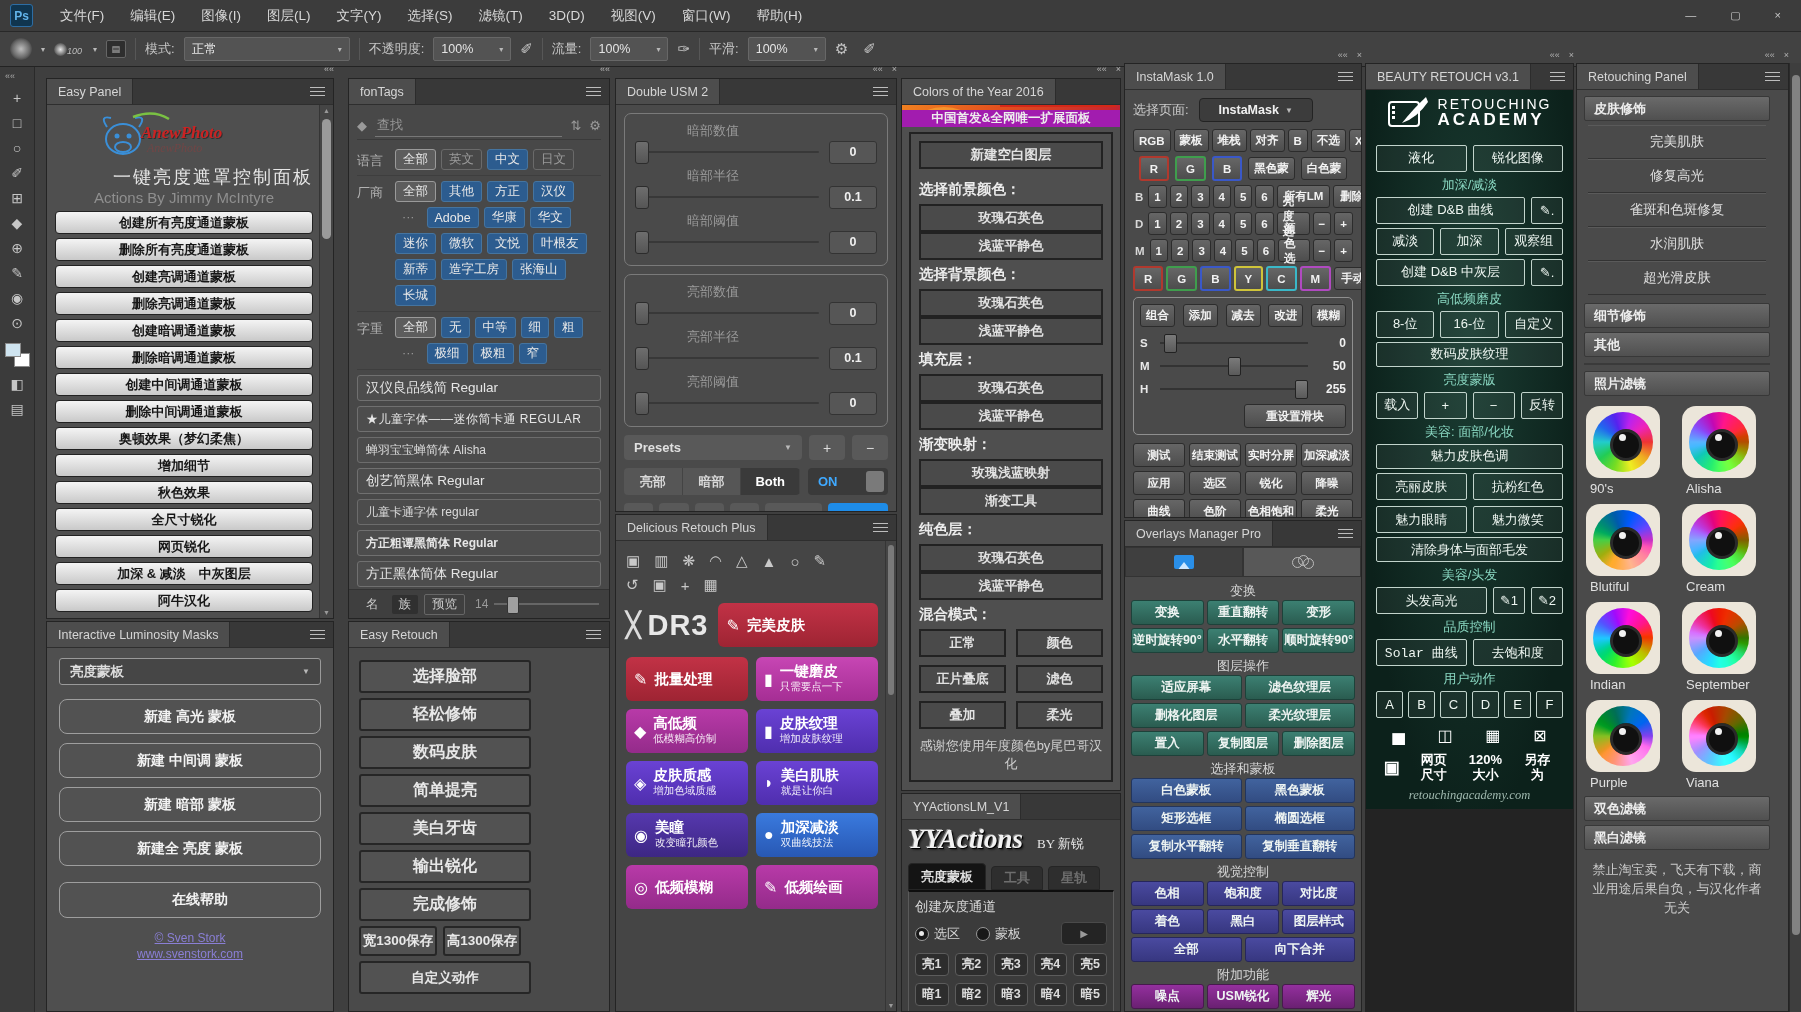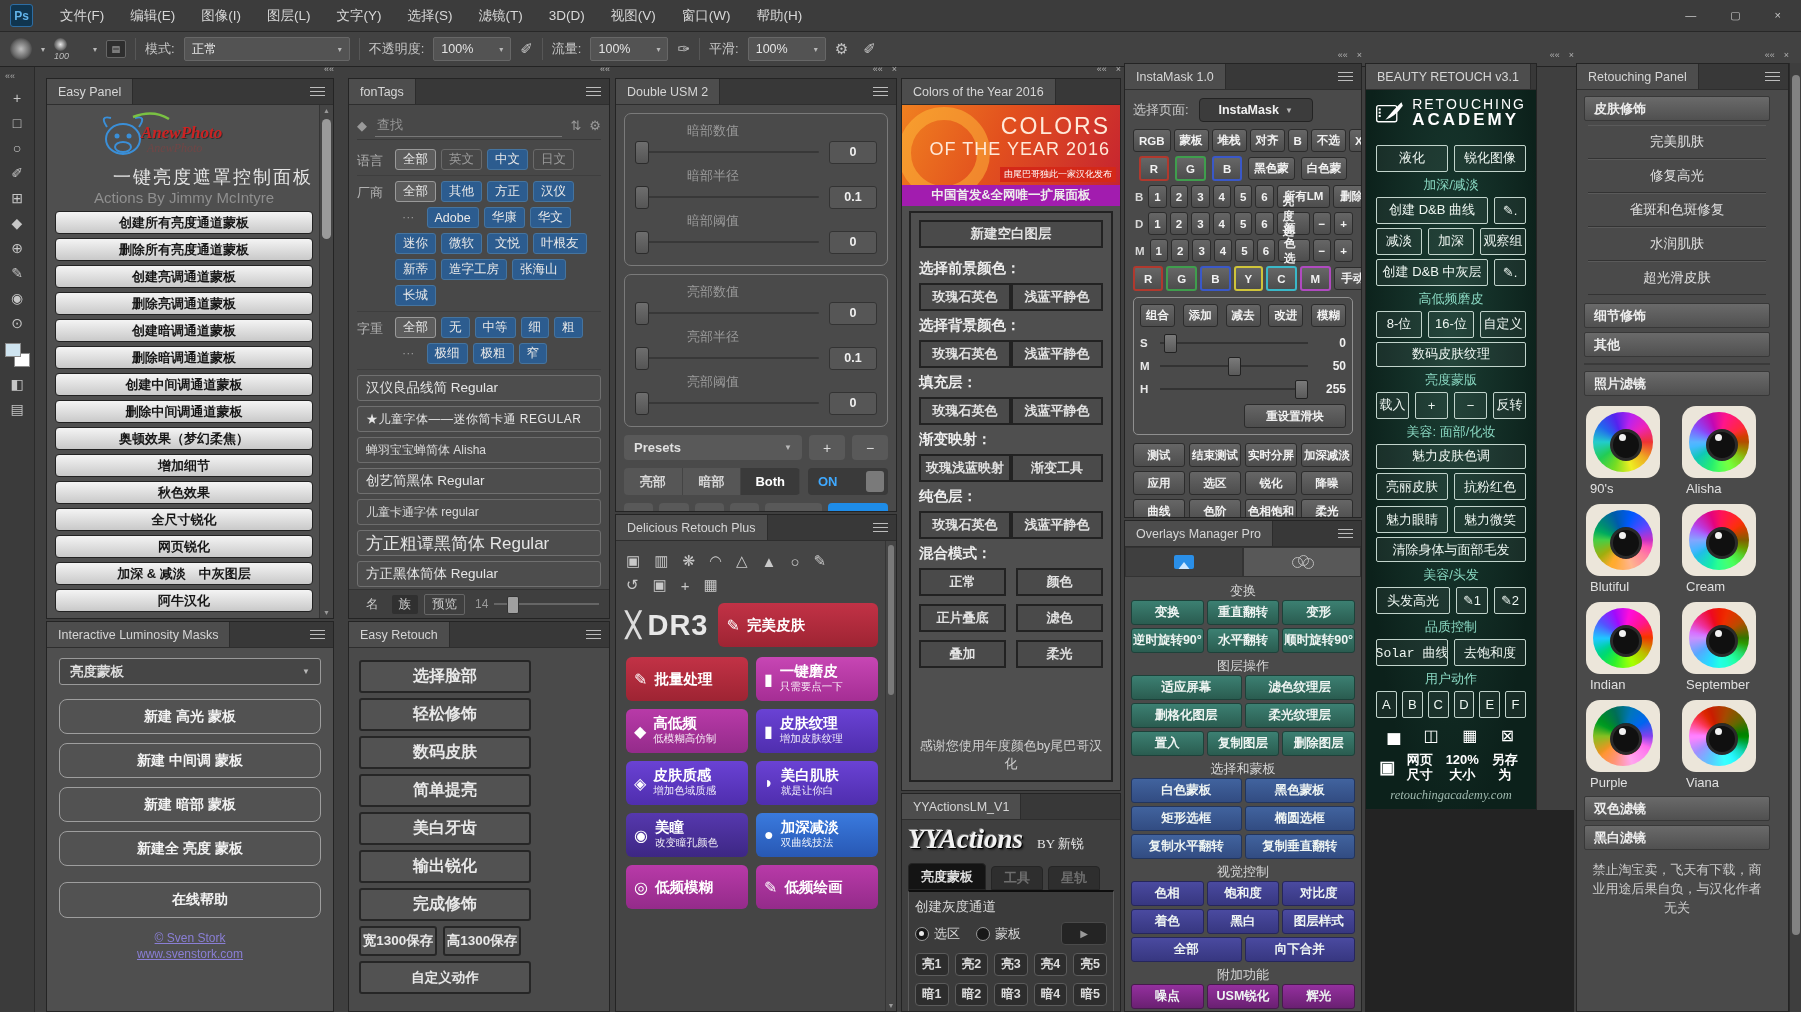--- a/index.html
+++ b/index.html
@@ -4,21 +4,21 @@
 <style>
   html,body{margin:0;padding:0;background:#1b1b1b;}
   #root{position:relative;width:1801px;height:1012px;background:#3f3f3f;font-family:"Liberation Sans",sans-serif;overflow:hidden;}
   
   .menubar{position:absolute;top:0;left:0;right:0;height:31px;background:#3c3c3c;border-bottom:1px solid #282828;display:flex;align-items:center;}
   .ps-badge{width:21px;height:21px;margin:0 14px 0 10px;background:#10354f;border:1px solid #2d6da3;border-radius:3px;color:#62b4ea;font-size:12px;font-weight:bold;display:flex;align-items:center;justify-content:center;}
   .menu-item{color:#d8d8d8;font-size:13.5px;padding:0 13px;line-height:31px;cursor:default;}
   .winctl{margin-left:auto;display:flex;gap:34px;padding-right:20px;color:#c9c9c9;font-size:11px;}
   .optbar{position:absolute;top:32px;left:0;right:0;height:34px;background:#424242;border-bottom:1px solid #232323;display:flex;align-items:center;gap:9px;padding:0 10px;}
   .brush-prev{width:22px;height:22px;border-radius:50%;background:radial-gradient(circle,#bdbdbd 0%,#6a6a6a 55%,#424242 75%);}
-  .brush-mini{display:flex;flex-direction:column;align-items:flex-start;width:30px;font-style:italic;}
+  .brush-mini{display:flex;flex-direction:row;align-items:flex-end;width:30px;font-style:italic;}
   .brush-dot{width:13px;height:13px;border-radius:50%;background:radial-gradient(circle,#e8e8e8,#424242 80%);}
   .brush-size{color:#bdbdbd;font-size:9px;}
   .opt-label{color:#c6c6c6;font-size:13px;}
   .opt-box{height:22px;background:#535353;border:1px solid #676767;border-radius:2px;color:#e4e4e4;font-size:12.5px;display:flex;align-items:center;padding:0 7px;gap:10px;}
   .caret{font-size:8px;color:#b9b9b9;}
   .vsep{width:1px;height:22px;background:#575757;}
   .opt-icon{color:#c4c4c4;font-size:15px;}
   .tgl{width:18px;height:16px;background:#2e2e2e;border:1px solid #666;border-radius:2px;color:#bbb;font-size:9px;display:flex;align-items:center;justify-content:center;}
   
   .toolbar{position:absolute;top:67px;left:0;width:34px;bottom:0;background:#3b3b3b;border-right:1px solid #2a2a2a;display:flex;flex-direction:column;align-items:center;padding-top:4px;gap:10px;}
@@ -63,21 +63,21 @@
   .ft-seclabel{color:#b2b2b2;font-size:13px;width:32px;flex:0 0 auto;padding-top:3px;}
   .ft-tags{display:flex;flex-wrap:wrap;gap:5px;flex:1;}
   .ft-tags .tag{height:19px;padding:0 7px;border-radius:3px;font-size:12.5px;display:flex;align-items:center;background:#2c5c8f;border:1px solid #45749f;color:#e8e8e8;}
   .ft-tags .sel{background:#5d5d5d;border:1px solid #9a9a9a;}
   .ft-tags .dim{background:transparent;border:1px solid #6a6a6a;color:#9a9a9a;}
   .ft-tags .more{background:transparent;border:none;color:#9a9a9a;}
   .ft-fonts{flex:1;overflow:hidden;padding-top:5px;}
   .ft-fonts .fnt{height:24px;margin-bottom:5px;background:#4d4d4d;border:1px solid #707070;border-radius:3px;color:#e6e6e6;font-size:13.5px;display:flex;align-items:center;padding:0 8px;white-space:nowrap;overflow:hidden;}
   .ft-fonts .kid{font-size:12px;letter-spacing:.5px;}
   .ft-fonts .lite{font-weight:300;font-size:12px;opacity:.92;}
-  .ft-fonts .heavy{font-weight:normal;font-size:17px;}
+  .ft-fonts .heavy{font-weight:bold;font-size:12px;}
   .ft-foot{height:28px;background:#3f3f3f;border-top:1px solid #333;margin:0 -8px -6px;display:flex;align-items:center;gap:6px;padding:0 10px;}
   .ft-seg{height:19px;padding:0 7px;font-size:12.5px;color:#c9c9c9;display:flex;align-items:center;border-radius:2px;}
   .ft-seg.on{background:#303030;}
   .ft-seg.box{border:1px solid #666;}
   .ft-size{color:#9a9a9a;font-size:12px;margin-left:4px;}
   .ft-slider{position:relative;flex:1;height:2px;background:#666;}
   .ft-thumb{position:absolute;left:12%;top:-7px;width:10px;height:16px;background:#a0a0a0;border:1px solid #333;border-radius:2px;}
   
   .er-body{padding:12px 10px;background:#4a4a4a;height:100%;box-sizing:border-box;}
   .er-list .erb{width:168px;height:29px;margin-bottom:5px;background:#525252;border:2px solid #262626;border-radius:3px;color:#e8e8e8;font-size:16px;font-weight:bold;display:flex;align-items:center;justify-content:center;}
@@ -130,21 +130,21 @@
   .cp-body{background:#4f4f4f;height:100%;box-sizing:border-box;display:flex;flex-direction:column;}
   .cp-banner{position:relative;height:80px;background:linear-gradient(115deg,#f08020 0%,#e2501e 45%,#c62430 100%);overflow:hidden;}
   .cp-ring{position:absolute;left:-4px;top:2px;width:66px;height:66px;border:13px solid rgba(255,190,60,.5);border-radius:50%;}
   .cp-t1{position:absolute;right:10px;top:8px;color:#ffe9d8;font-size:23px;letter-spacing:2px;}
   .cp-t2{position:absolute;right:10px;top:34px;color:#ffe9d8;font-size:18px;letter-spacing:1px;}
   .cp-badge{position:absolute;right:4px;bottom:3px;background:#d42818;color:#fff;font-size:9px;padding:1px 4px;}
   .cp-bar{height:21px;background:#a21caf;color:#ededed;font-size:12.5px;font-weight:bold;display:flex;align-items:center;justify-content:center;}
   .cp-box{flex:1;margin:5px 7px 8px;border:2px solid #222;padding:7px 8px;display:flex;flex-direction:column;}
   .cp-new{height:24px;border:2px solid #222;background:#4a4a4a;color:#e2e2e2;font-size:13.5px;font-weight:bold;display:flex;align-items:center;justify-content:center;margin-bottom:6px;}
   .cp-lab{color:#ececec;font-size:14.5px;font-weight:bold;height:24px;display:flex;align-items:flex-end;margin-bottom:5px;}
-  .cp-row{display:grid;grid-template-columns:1fr 1fr;}
+  .cp-row{display:grid;grid-template-columns:1fr;}
   .cp-row .cbtn{height:24px;border:2px solid #222;background:#4a4a4a;color:#e2e2e2;font-size:13px;font-weight:bold;display:flex;align-items:center;justify-content:center;}
   .cp-blend{display:grid;grid-template-columns:1fr 1fr;gap:8px 10px;}
   .cp-blend .cbtn{height:24px;border:2px solid #222;background:#4a4a4a;color:#e2e2e2;font-size:13px;font-weight:bold;display:flex;align-items:center;justify-content:center;}
   .cp-foot{margin-top:auto;color:#cfcfcf;font-size:13px;text-align:center;padding-top:8px;}
   
   .yy-body{background:#3f3f3f;height:100%;box-sizing:border-box;padding:4px 6px;overflow:hidden;}
   .yy-logo-row{display:flex;align-items:baseline;gap:14px;height:40px;}
   .yy-logo{font-family:"Liberation Serif",serif;font-weight:bold;font-style:italic;font-size:27px;color:#f2f2f2;text-shadow:1px 1px 0 #000,2px 2px 2px #00000088,-1px -1px 0 #888;}
   .yy-by{font-family:"Liberation Serif",serif;font-size:13px;color:#e8e8e8;white-space:nowrap;}
   .yy-tabs{display:flex;gap:5px;align-items:flex-end;height:26px;}
@@ -1390,21 +1390,21 @@
             </div>
             <div class="ovb purplebtn">
               <span class="blbl">辉光</span>
             </div>
           </div>
 
     </div>
       </div>
   </div>
 
-  <div class="panel" style="left:1365px;top:63px;width:172px;height:747px">
+  <div class="panel" style="left:1365px;top:63px;width:209px;height:747px">
     <div class="tabbar">
         <div class="tab">BEAUTY RETOUCH v3.1</div>
         <div class="ham"></div>
       </div>
     <div class="pbody">
         <div class="br-body">
       <div class="br-logo">
         <svg width="42" height="34" viewBox="0 0 42 34">
           <rect x="1" y="6" width="30" height="24" rx="3" fill="none" stroke="#fff" stroke-width="2"></rect>
           <rect x="4" y="10" width="3" height="3" fill="#fff"></rect>

